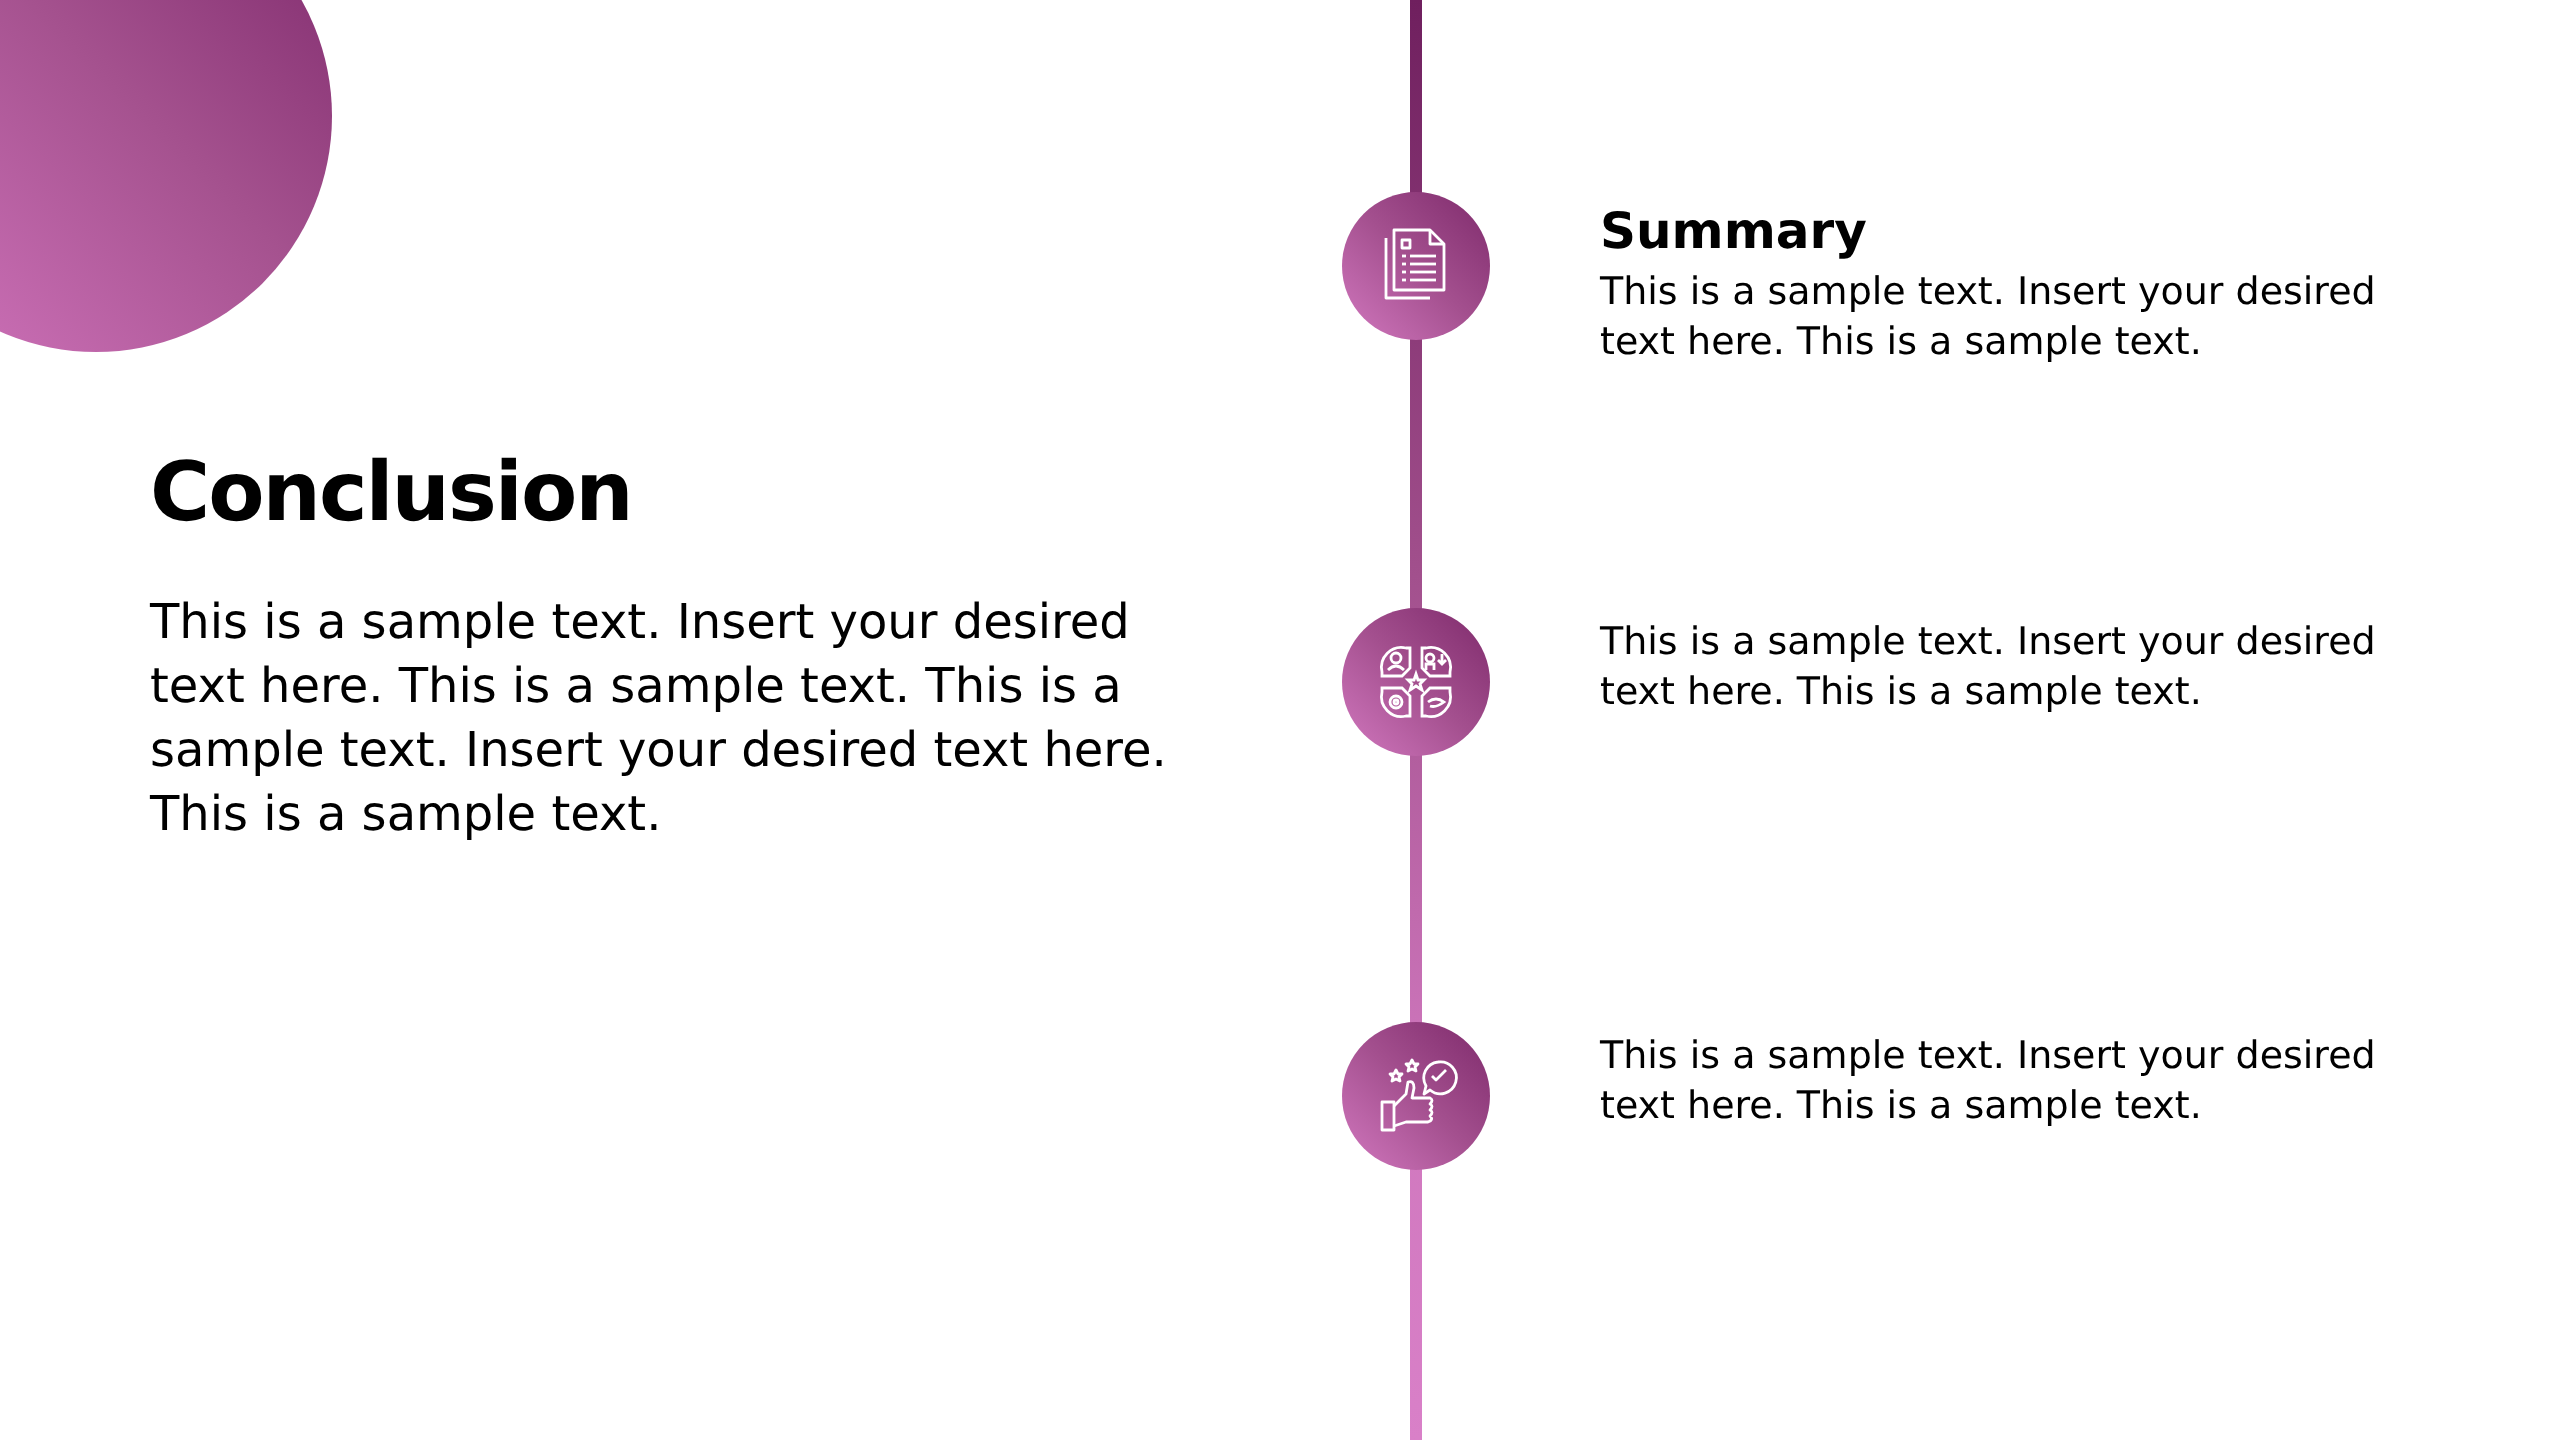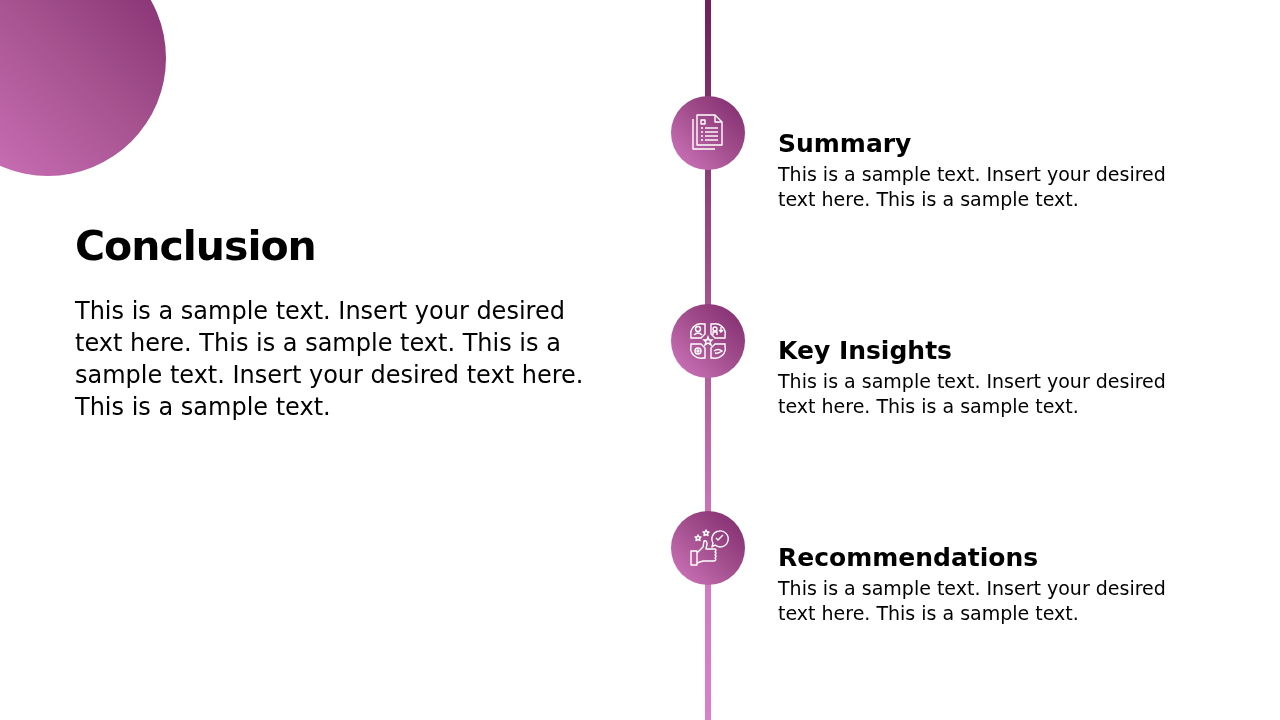--- a/index.html
+++ b/index.html
@@ -27,21 +27,21 @@
       position: absolute; left: 705px; top: 0; width: 6px; height: 720px;
       background: linear-gradient(180deg, #6f1f5e 0%, #a2508d 40%, #cf77bd 75%, #d980c8 100%);
     }
     .node {
       position: absolute; left: 671px; width: 74px; height: 74px; border-radius: 50%;
       background: linear-gradient(225deg, #7e2a6b 0%, #a4508f 50%, #d278bf 100%);
       display: flex; align-items: center; justify-content: center;
     }
     .node svg { width: 46px; height: 46px; }
     .item {
-      position: absolute; left: 778px; width: 420px; margin-top: 28px;
+      position: absolute; left: 800px; width: 420px;
     }
     .item-title {
       font-size: 25px; font-weight: bold; line-height: 32px; margin: 0;
     }
     .item-text {
       font-size: 19px; line-height: 25px; margin: 2px 0 0 0;
     }
   </style>
 </head>
 <body>
@@ -85,30 +85,28 @@
       <path d="M36 9 V14 M34 12 L36 14 L38 12"></path>
     <path d="M6 28 A10 10 0 0 0 18 40 H20 V30 L16 26 H6 Z"></path>
     <circle cx="13" cy="33" r="3"></circle>
       <circle cx="13" cy="33" r="1"></circle>
     <path d="M40 28 A10 10 0 0 1 28 40 H26 V30 L30 26 H40 Z"></path>
     <path d="M29 33 Q33 30 37 33 Q33 36 30 35"></path>
     <path d="M23 19 L24 22 L27 22 L25 24 L26 27 L23 25 L20 27 L21 24 L19 22 L22 22 Z"></path>
   </svg>
 </div>
 <div class="item" style="top:307px;">
-  <p class="item-title">Key Insights</p>
   <p class="item-text">This is a sample text. Insert your desired text here. This is a sample text.</p>
 </div>
 
 <div class="node" style="top:511px;">
   <svg viewBox="0 0 46 46" fill="none" stroke="#fff" stroke-width="1.4" stroke-linejoin="round">
     <rect x="6" y="26" width="6" height="14"></rect>
     <path d="M12 28 L18 22 L19 16 Q22 15 22 19 L21 24 H30 Q32 25 30 27 Q32 28 30 30 Q32 31 30 33 Q32 35 29 36 H18 L12 38"></path>
     <path d="M13 10 L14 12 L16 12 L14.5 13.5 L15 15.5 L13 14.5 L11 15.5 L11.5 13.5 L10 12 L12 12 Z"></path>
     <path d="M21 5 L22 7 L24 7 L22.5 8.5 L23 10.5 L21 9.5 L19 10.5 L19.5 8.5 L18 7 L20 7 Z"></path>
     <path d="M34 6 A8 8 0 1 1 30 20 L27 22 L28 18 A8 8 0 0 1 34 6 Z"></path>
     <path d="M31 13 L33 15 L38 10"></path>
   </svg>
 </div>
 <div class="item" style="top:514px;">
-  <p class="item-title">Recommendations</p>
   <p class="item-text">This is a sample text. Insert your desired text here. This is a sample text.</p>
 </div>
 
 </body></html>

